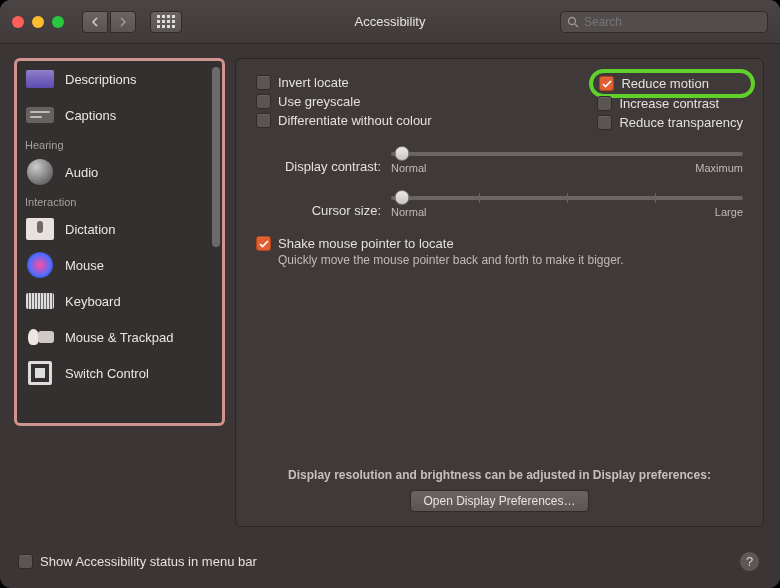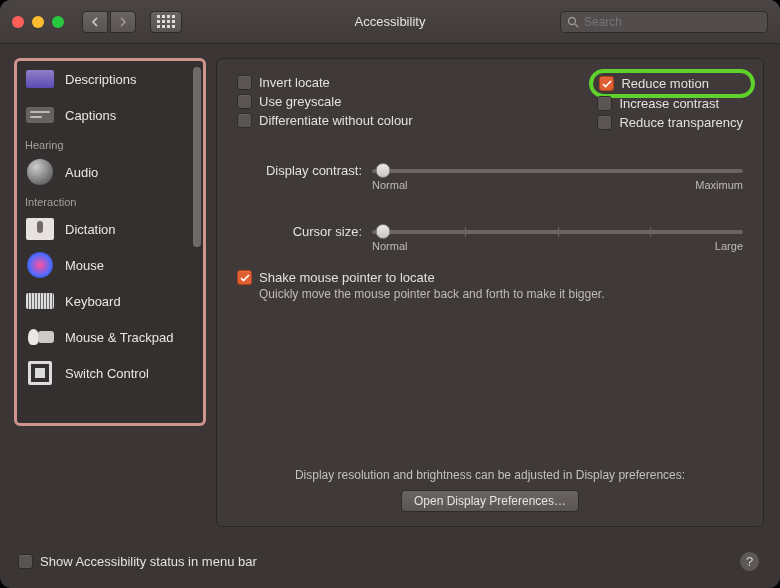--- a/index.html
+++ b/index.html
@@ -72,21 +72,21 @@
   .search input{
     flex:1; background:transparent; border:none; outline:none;
     color:#bbb; font-size:12px;
   }
 
   .body {
     flex:1; display:flex; padding:14px 16px 14px 14px; gap:10px;
     position:relative;
   }
   .sidebar-wrap{
-    width:192px;
+    width:211px;
   }
   .sidebar {
     border:3px solid #cf9390;
     border-radius:6px;
     height:368px;
     background:#34302f;
     overflow:hidden;
     position:relative;
   }
   .scrollbar {
@@ -152,37 +152,37 @@
   .chk-box.checked{background:#e05f32;border-color:#b04417;}
   .chk-box.checked svg{display:block;}
   .chk-box svg{display:none;}
   .chk.highlight{
     border:4px solid #5fd12b;
     border-radius:16px;
     padding:3px 12px 3px 6px;
     margin:-6px -12px -6px -8px;
   }
 
-  .slider-row{margin-top:33px;display:flex;align-items:flex-start;}
+  .slider-row{margin-top:16px;display:flex;align-items:flex-end;}
   .slider-label{width:135px;text-align:right;padding-right:10px;font-size:13px;}
   .slider-track-wrap{flex:1;}
   .slider-track{
     height:4px;background:#6a6462;border-radius:2px;position:relative;margin:6px 0;
   }
   .slider-thumb{
     position:absolute;top:-6px;width:15px;height:15px;border-radius:50%;
     background:linear-gradient(#ece9e7,#c9c5c2);border:1px solid #777;
     left:0; transform:translateX(-50%);
   }
   .tick{position:absolute;top:-3px;width:1px;height:10px;background:#6a6462;}
   .slider-labels{display:flex;justify-content:space-between;font-size:11px;color:#c0bbb8;margin-top:2px;}
   .shake-block{margin-top:18px;}
   .shake-desc{font-size:12px;color:#c0bbb8;margin-left:22px;margin-top:2px;}
   .footer-area{margin-top:auto;text-align:center;}
-  .footer-text{font-size:12px;color:#c5c0bd;}
+  .footer-text{font-size:12px;color:#c5c0bd;font-weight:bold;}
   .pref-btn{
     margin-top:8px;
     display:inline-block;
     background:linear-gradient(#6a6462,#5a5452);
     border:1px solid #2f2b2a;
     border-radius:4px;
     padding:3px 12px; font-size:12px;color:#e6e2e0;text-align:center;
   }
 
   .bottom-row{

